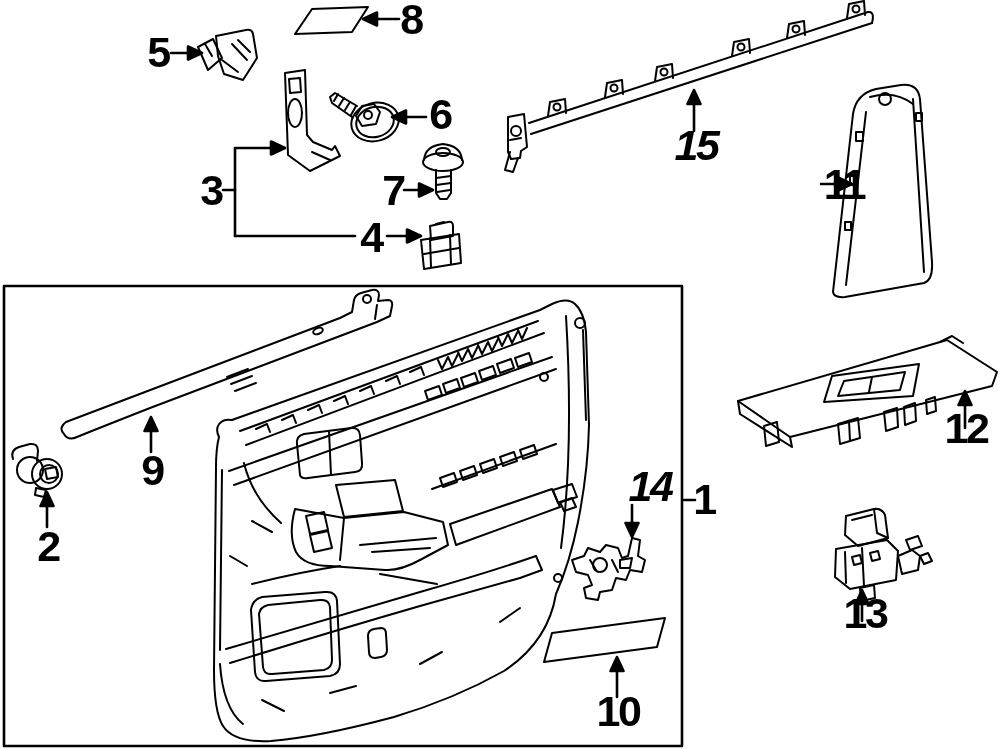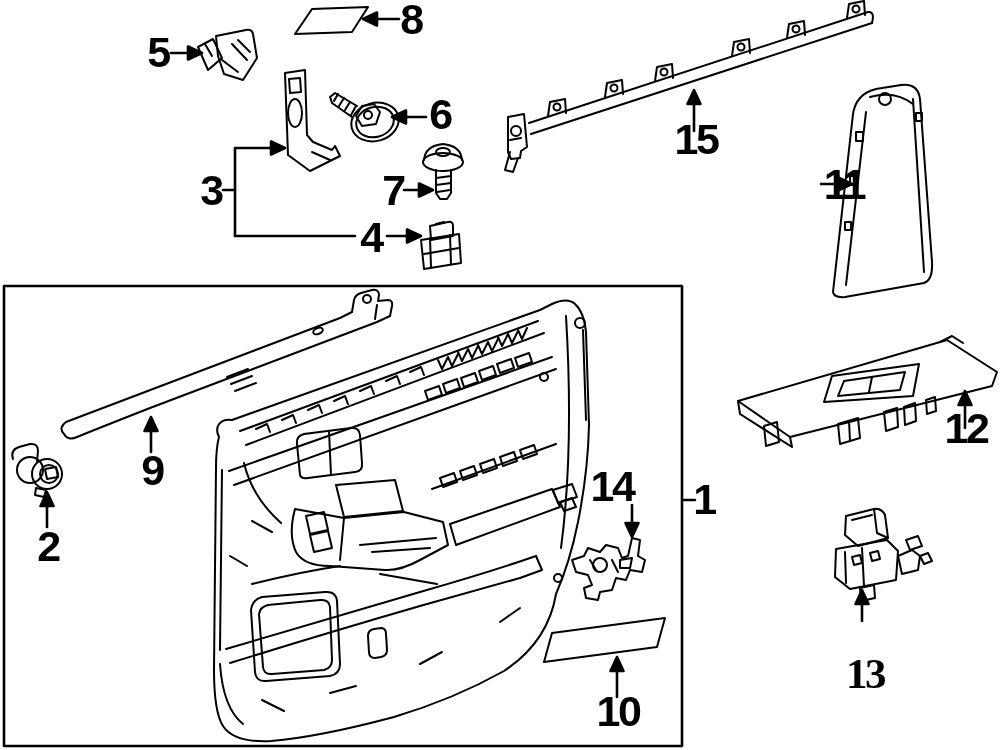--- a/index.html
+++ b/index.html
@@ -312,16 +312,16 @@
   <div class="callout" style="left:211px;top:190px;">3</div>
   <div class="callout" style="left:371px;top:237px;">4</div>
   <div class="callout" style="left:158px;top:52px;">5</div>
   <div class="callout" style="left:440px;top:114px;">6</div>
   <div class="callout" style="left:393px;top:190px;">7</div>
   <div class="callout" style="left:411px;top:19px;">8</div>
   <div class="callout" style="left:152px;top:470px;">9</div>
   <div class="callout" style="left:618px;top:711px;">10</div>
   <div class="callout" style="left:844px;top:184px;">11</div>
   <div class="callout" style="left:966px;top:428px;">12</div>
-  <div class="callout" style="left:865px;top:673px;font-family:Liberation Serif, serif;">13</div>
-  <div class="callout" style="left:612px;top:486px;">14</div>
-  <div class="callout" style="left:696px;top:139px;">15</div>
+  <div class="callout" style="left:865px;top:613px;">13</div>
+  <div class="callout" style="left:650px;top:486px;font-style:italic;">14</div>
+  <div class="callout" style="left:696px;top:145px;font-style:italic;">15</div>
 </div>
 
 </body></html>

